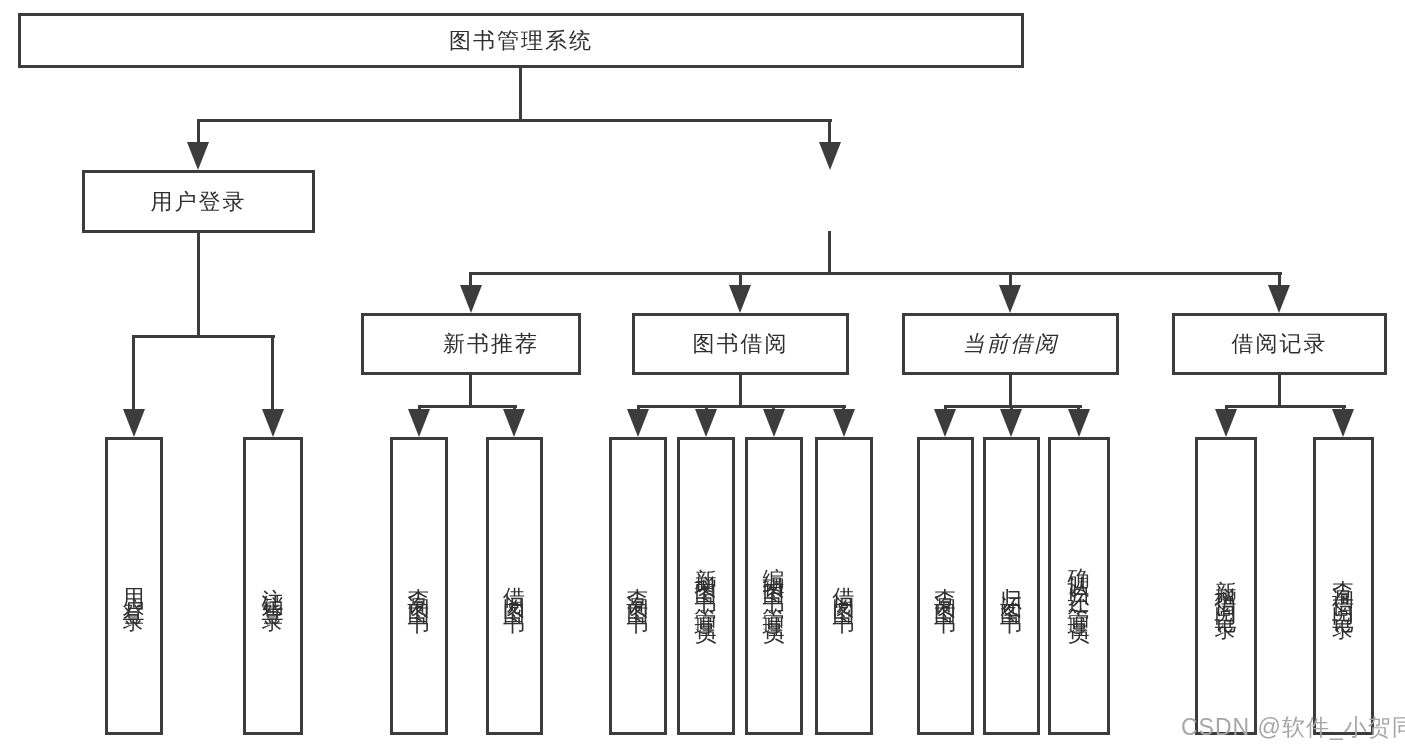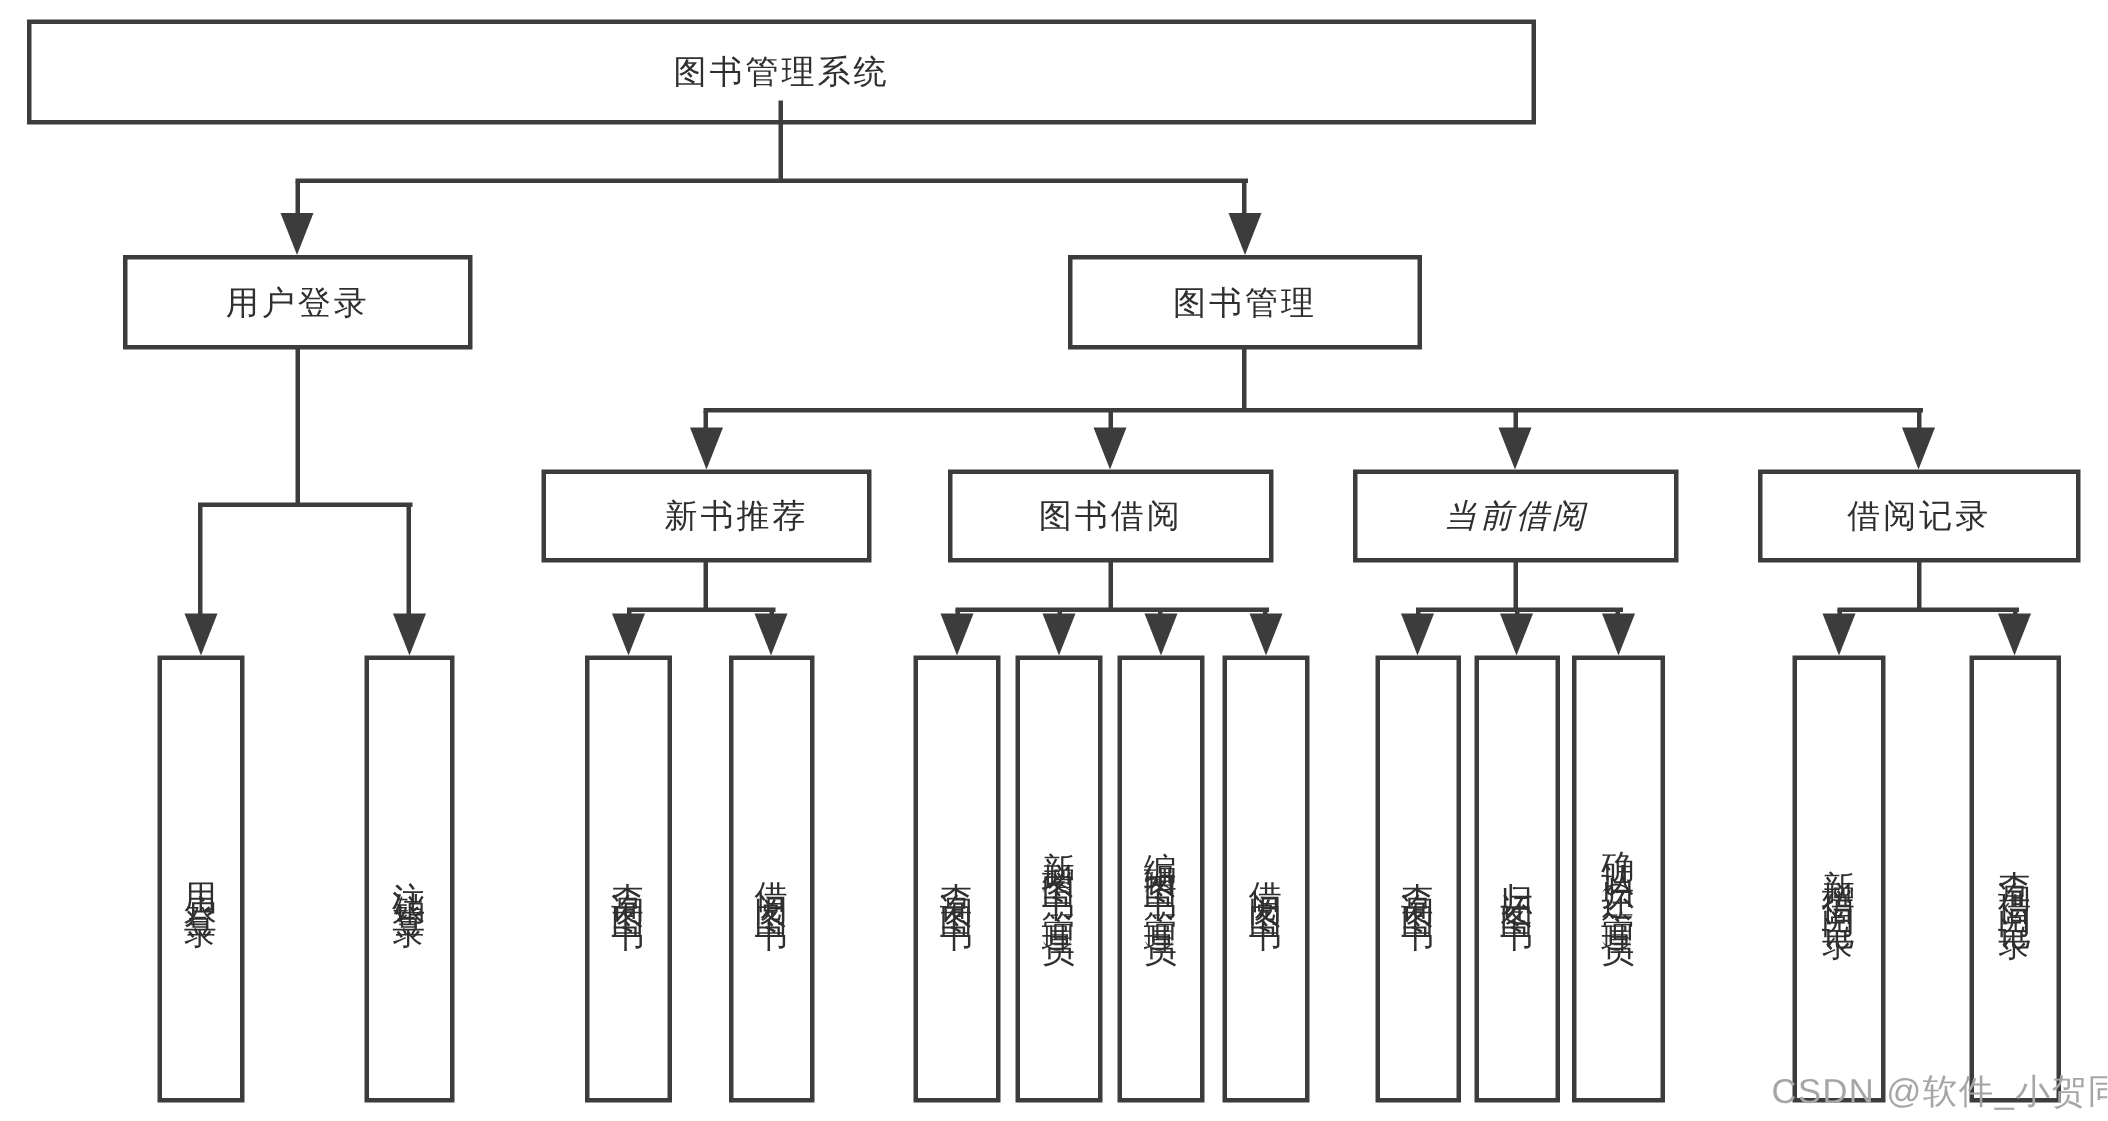--- a/index.html
+++ b/index.html
@@ -16,29 +16,26 @@
     border-right:11px solid transparent;border-top:28px solid var(--line,#3c3c3c);}
   .watermark{position:absolute;left:1181px;top:712px;font-size:23px;
     color:var(--wm,#a3a3a3);letter-spacing:1px;z-index:5;white-space:nowrap;
     font-family:"Liberation Sans",sans-serif;}
 </style>
 </head>
 <body>
 
 <div class="canvas">
 
-  <div class="box h" style="left:18px;top:13px;width:1006px;height:70px;font-family:Liberation Mono, monospace;">
+  <div class="box h" style="left:18px;top:13px;width:1006px;height:55px;font-family:Liberation Mono, monospace;">
       <span>图书管理系统</span>
     </div>
 
   <div class="box h" style="left:82px;top:170px;width:233px;height:63px;">
       <span>用户登录</span>
-    </div>
-  <div class="box h" style="left:712px;top:170px;width:236px;height:63px;">
-      <span>图书管理</span>
     </div>
 
   <div class="box h" style="left:361px;top:313px;width:220px;height:62px;padding-left:40px;">
       <span>新书推荐</span>
     </div>
   <div class="box h" style="left:632px;top:313px;width:217px;height:62px;justify-content:center;">
       <span>图书借阅</span>
     </div>
   <div class="box h" style="left:902px;top:313px;width:217px;height:62px;font-style:italic;">
       <span>当前借阅</span>

